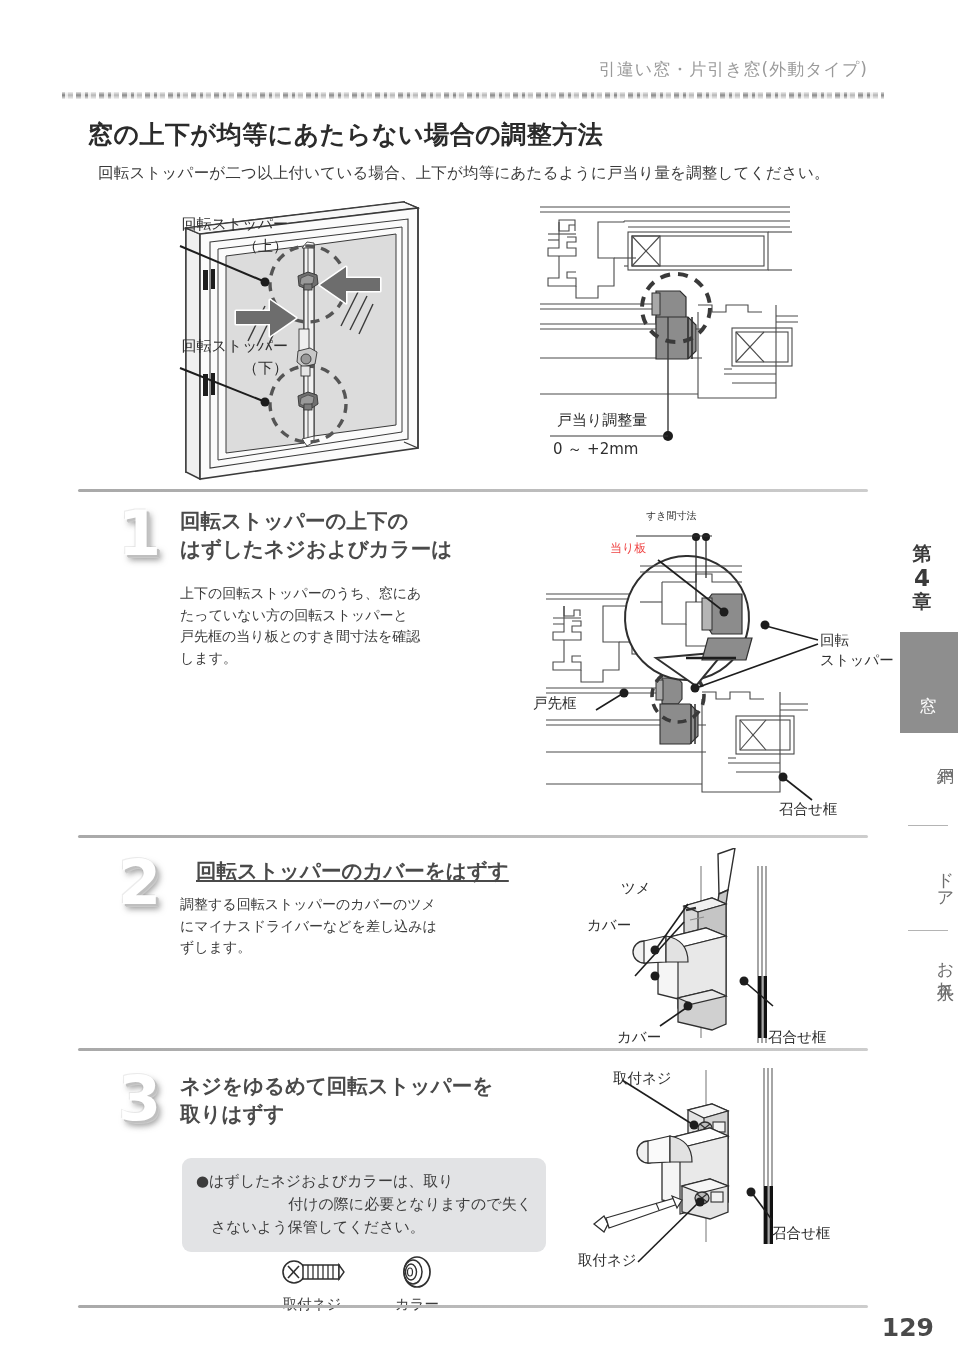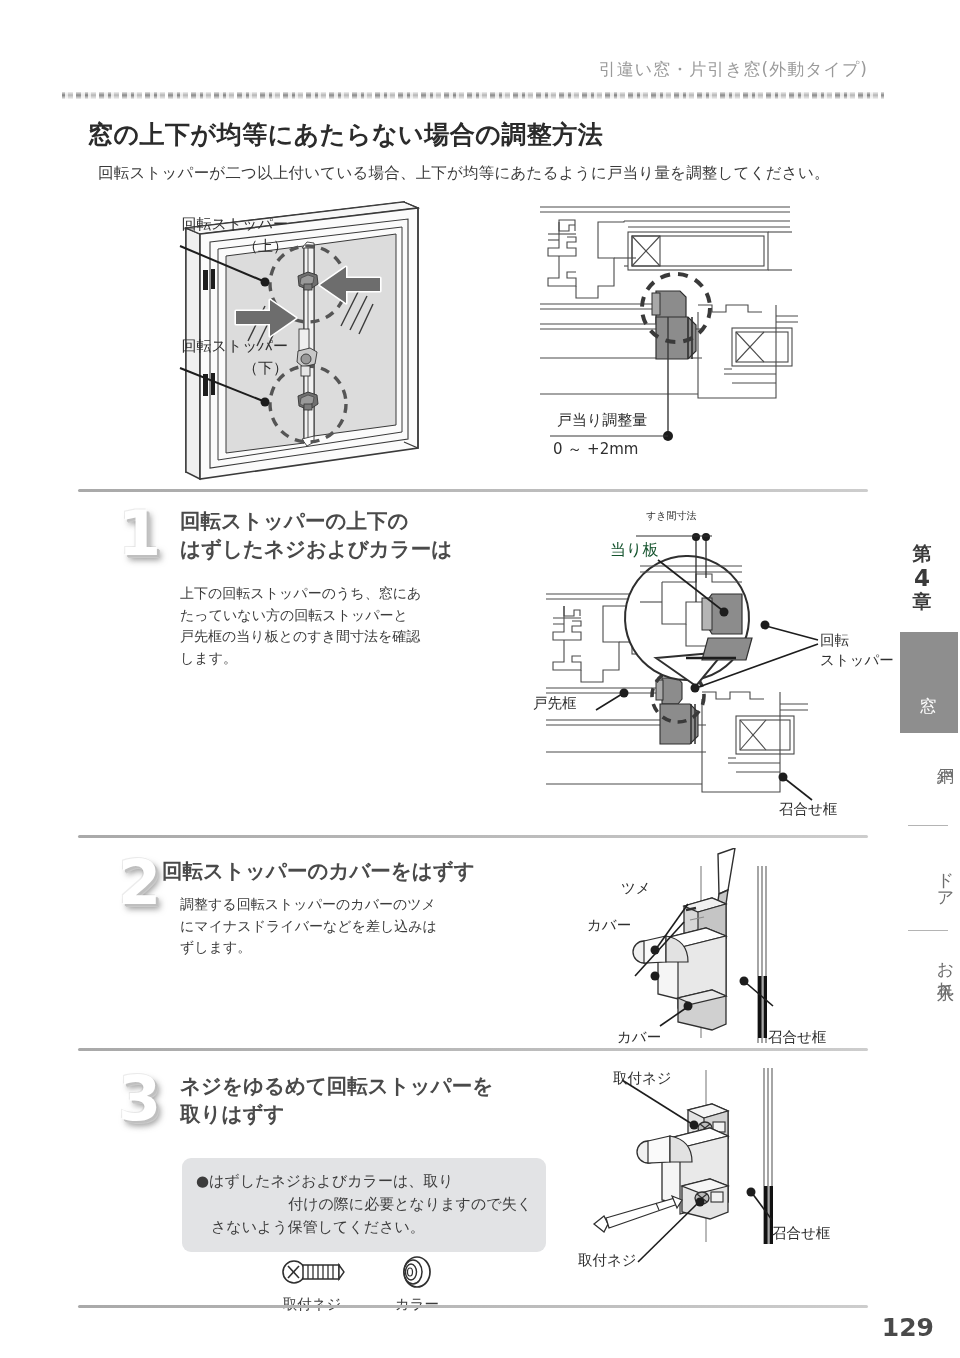--- a/index.html
+++ b/index.html
@@ -343,32 +343,32 @@
       <circle cx="159" cy="182" r="4.5" fill="#1d1d1d"></circle>
 
       <line x1="60" y1="204" x2="86" y2="188" stroke="#1d1d1d" stroke-width="1.6"></line>
       <circle cx="88" cy="187" r="4.5" fill="#1d1d1d"></circle>
 
       <line x1="248" y1="272" x2="276" y2="294" stroke="#1d1d1d" stroke-width="1.6"></line>
       <circle cx="247" cy="271" r="4.5" fill="#1d1d1d"></circle>
     </svg>
   </div>
   <div style="position:absolute;left:646px;top:509px;font-size:10px;color:#2f2f2f;">すき間寸法</div>
-  <div style="position:absolute;left:610px;top:540px;font-size:16px;color:#14532d;">当り板</div>
+  <div style="position:absolute;left:610px;top:540px;font-size:12px;color:#ef4444;">当り板</div>
   <div style="position:absolute;left:820px;top:631px;font-size:14.5px;color:#2f2f2f;line-height:1.35;">
     <div>回転</div>
     <div>ストッパー</div>
   </div>
   <div style="position:absolute;left:533px;top:694px;font-size:14.5px;color:#2f2f2f;">戸先框</div>
   <div style="position:absolute;left:779px;top:800px;font-size:14.5px;color:#2f2f2f;">召合せ框</div>
 
   <div class="hr" id="hr2"></div>
 
   <div class="step-num" style="left:118px;top:852px;">2</div>
-  <div class="step-title" style="left:162px;top:857px;">
+  <div class="step-title" style="left:196px;top:857px;text-decoration:underline;">
     <div>回転ストッパーのカバーをはずす</div>
   </div>
   <div class="step-body" style="left:180px;top:894px;">
     <div>調整する回転ストッパーのカバーのツメ</div>
     <div>にマイナスドライバーなどを差し込みは</div>
     <div>ずします。</div>
   </div>
 
   <div class="fig" style="left:600px;top:848px;">
     <svg width="290" height="200" viewBox="0 0 290 200">

